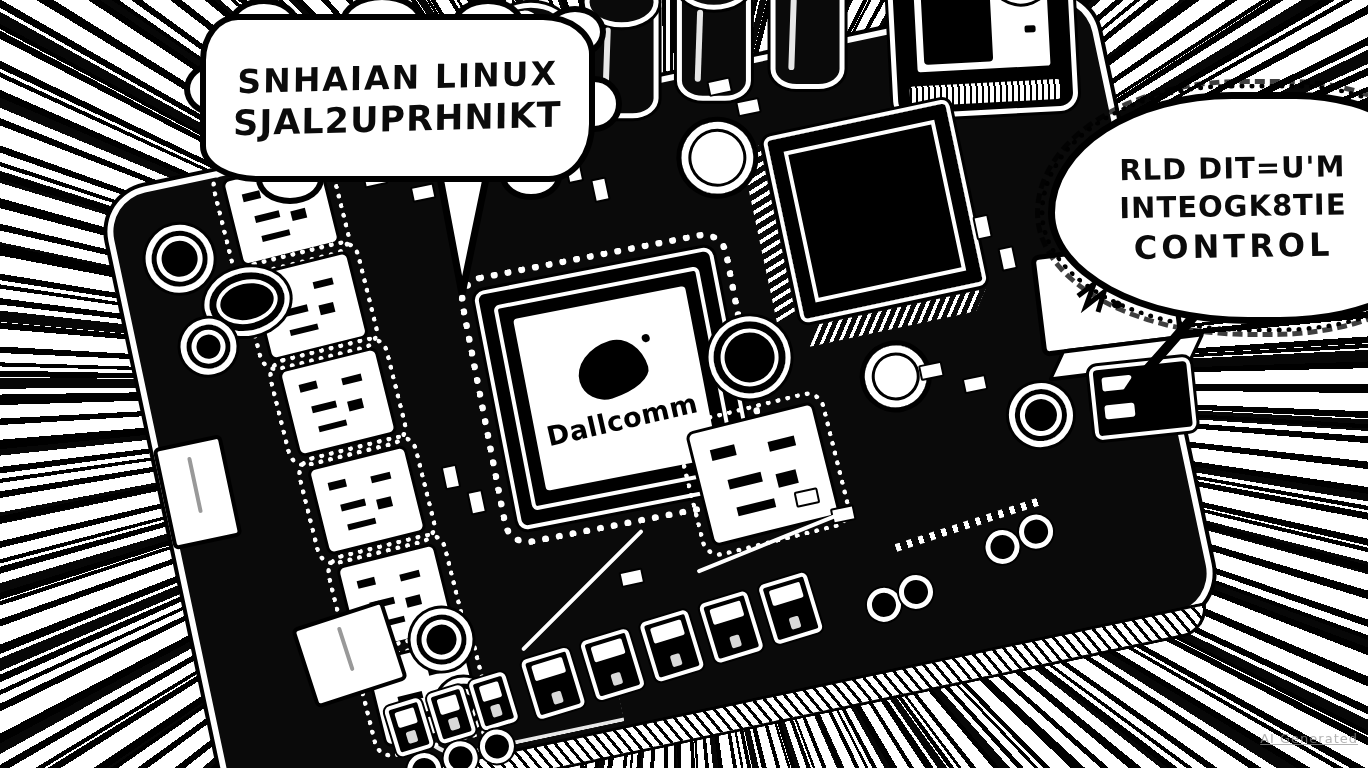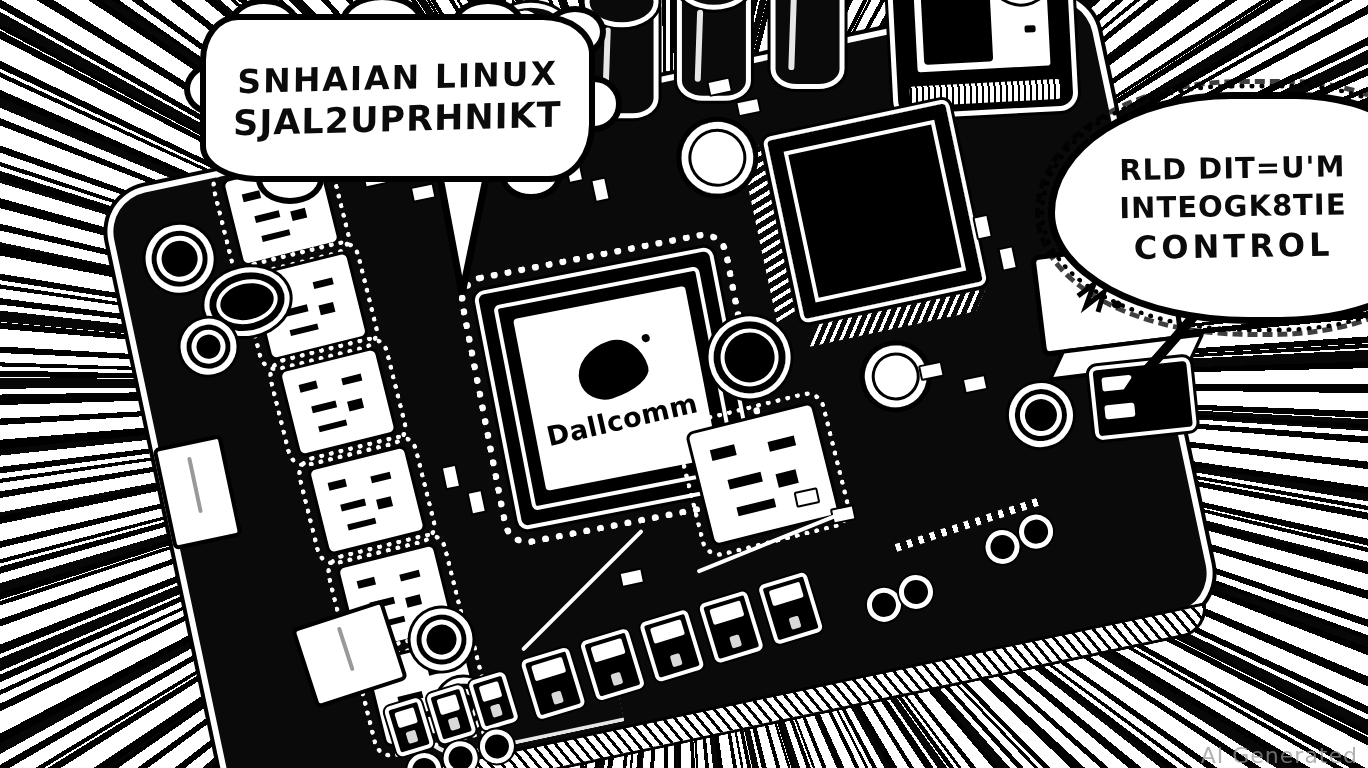--- a/index.html
+++ b/index.html
@@ -126,22 +126,22 @@
   .br-fuzz{position:absolute;inset:-13px;border:5px dashed #000;opacity:.75;z-index:1;
        border-radius:50% 42% 46% 52%/54% 48% 44% 50%;}
   .br-body{position:absolute;inset:0;background:#fff;border:7px solid #000;z-index:2;
        border-radius:46% 38% 42% 50%/52% 46% 40% 48%;outline:5px dotted #000;outline-offset:3px;}
   .br-text{position:absolute;inset:0;z-index:3;display:flex;flex-direction:column;align-items:center;
        justify-content:center;gap:4px;transform:rotate(-1deg);color:#0b0b0b;padding-right:30px;box-sizing:border-box;}
   .br-line{font-weight:bold;font-size:29px;letter-spacing:1px;}
   .br-line3{font-weight:bold;font-size:32px;letter-spacing:4px;}
   .arrow-svg{position:absolute;left:1056px;top:268px;z-index:5;}
 
-  .watermark{position:absolute;right:10px;bottom:0;z-index:7;font-size:22px;letter-spacing:1px;
-       color:rgba(150,150,150,0.72);}
+  .watermark{position:absolute;right:10px;bottom:22px;z-index:7;font-size:13px;letter-spacing:1px;
+       color:rgba(150,150,150,0.72);text-decoration:underline;}
 </style>
 </head>
 <body>
 
 <div class="stage">
 
   <div class="speedlines"></div>
   <div class="fade"></div>
 
   <div class="board">

